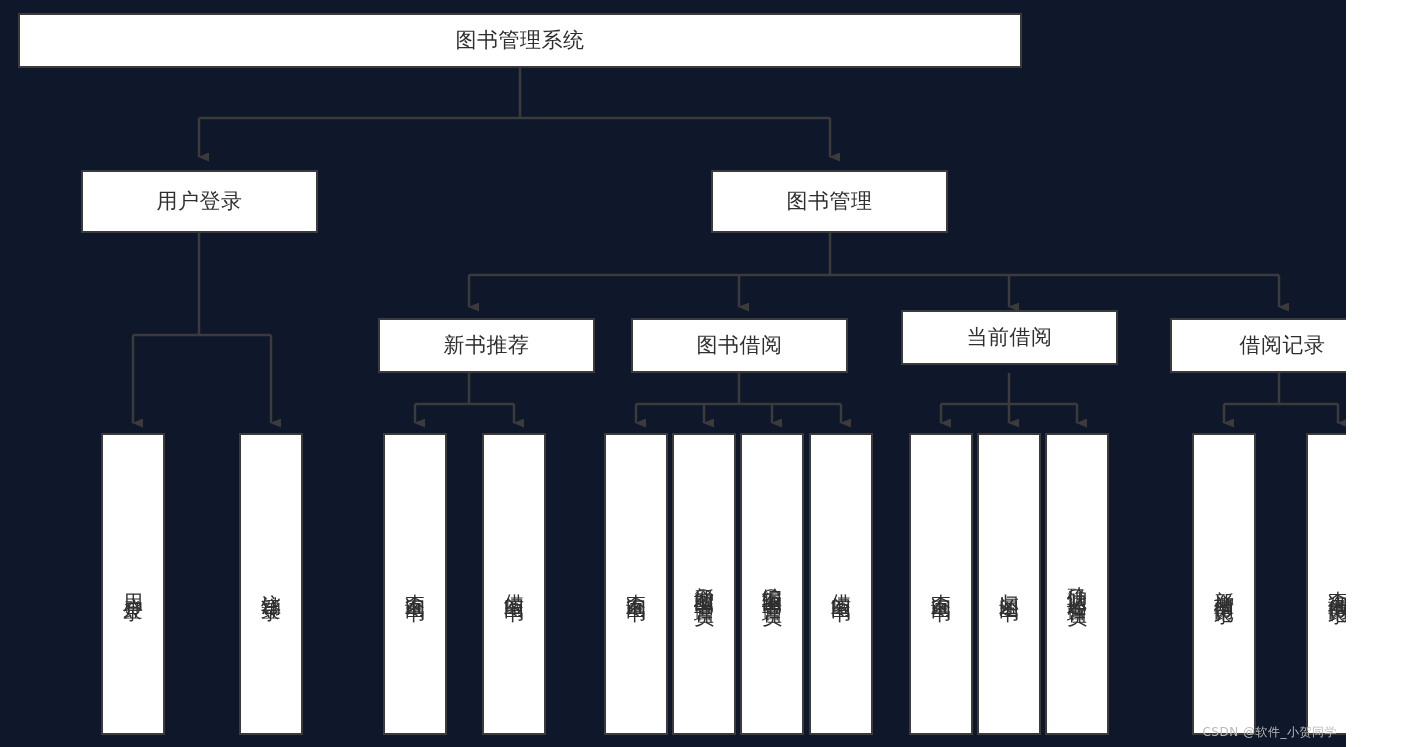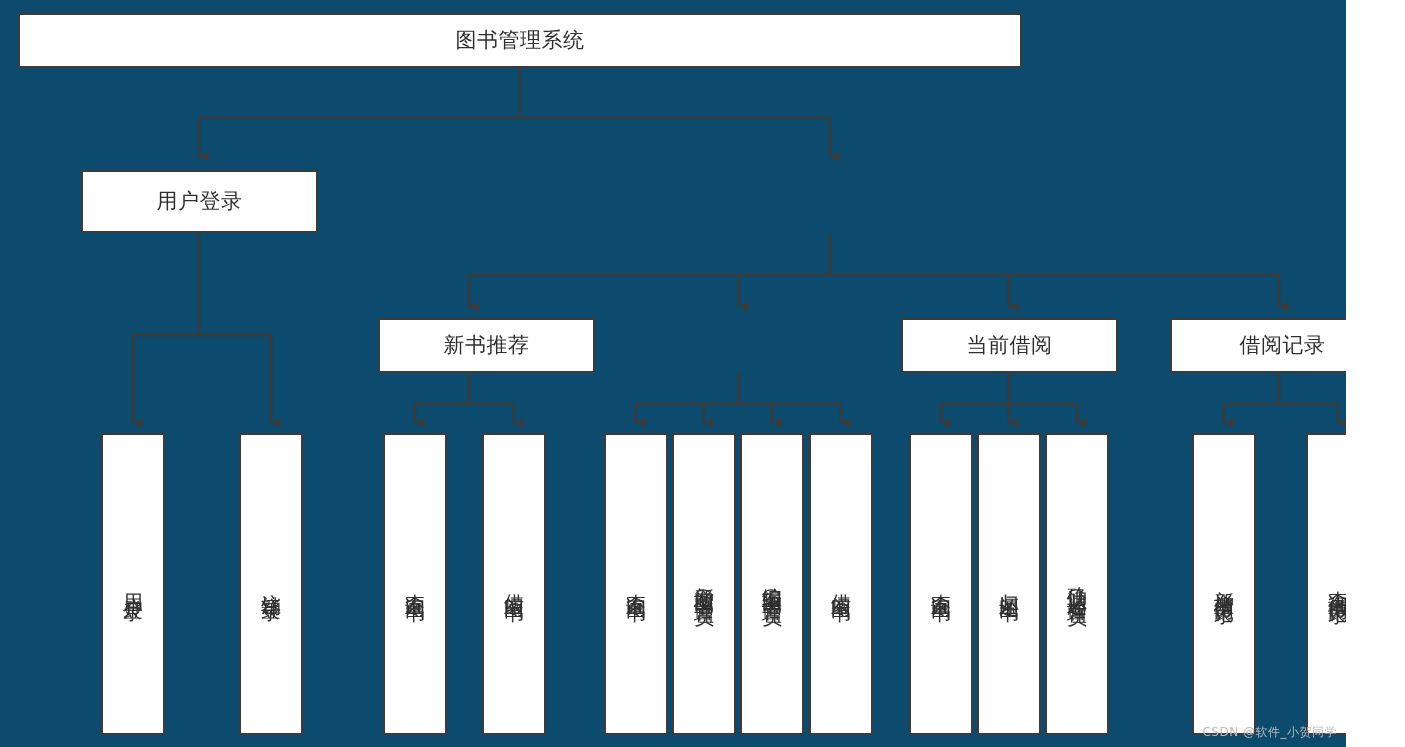--- a/index.html
+++ b/index.html
@@ -7,21 +7,21 @@
     padding: 0;
     background: #ffffff;
   }
   body {
     font-family: "DejaVu Sans", "Liberation Sans", sans-serif;
   }
   #diagram-root {
     position: relative;
     width: 1346px;
     height: 747px;
-    background: #0c4a6e;
+    background: #0f172a;
     overflow: hidden;
   }
   #flow-svg {
     position: absolute;
     left: 0;
     top: 0;
     width: 1405px;
     height: 747px;
   }
   .node-box {
@@ -121,25 +121,31 @@
     </g>
   </svg>
 
   <div class="node-box" style="left:18px; top:13px; width:1004px; height:55px;">
     <span class="node-label">图书管理系统</span>
   </div>
 
   <div class="node-box" style="left:81px; top:170px; width:237px; height:63px;">
     <span class="node-label">用户登录</span>
   </div>
+  <div class="node-box" style="left:711px; top:170px; width:237px; height:63px;">
+    <span class="node-label">图书管理</span>
+  </div>
 
   <div class="node-box" style="left:378px; top:318px; width:217px; height:55px;">
     <span class="node-label">新书推荐</span>
   </div>
-  <div class="node-box" style="left:901px; top:318px; width:217px; height:55px;">
+  <div class="node-box" style="left:631px; top:318px; width:217px; height:55px;">
+    <span class="node-label">图书借阅</span>
+  </div>
+  <div class="node-box" style="left:901px; top:310px; width:217px; height:55px;">
     <span class="node-label">当前借阅</span>
   </div>
   <div class="node-box" style="left:1170px; top:318px; width:217px; height:55px;padding-left:8px;">
     <span class="node-label">借阅记录</span>
   </div>
 
   <div class="node-box leaf" style="left:101px; top:433px; width:64px; height:302px;">
     <span class="node-label">用户登录</span>
   </div>
   <div class="node-box leaf" style="left:239px; top:433px; width:64px; height:302px;">

